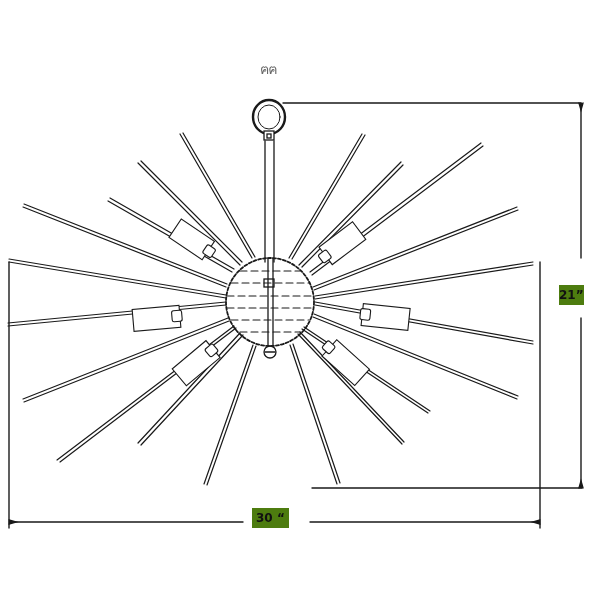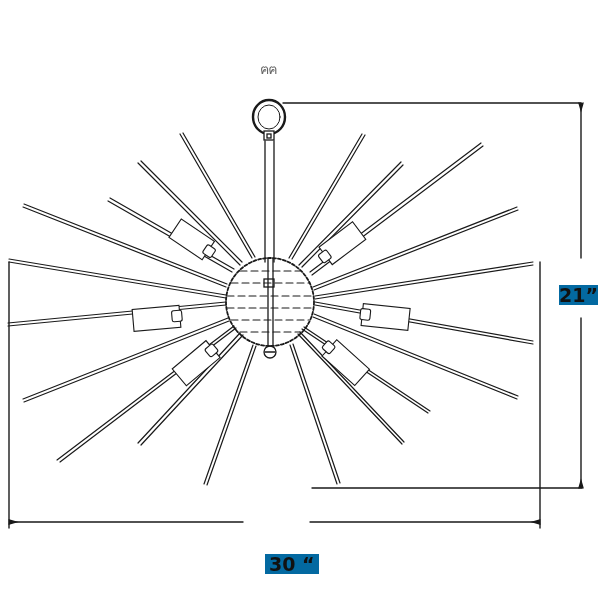--- a/index.html
+++ b/index.html
@@ -1,20 +1,20 @@
 <!DOCTYPE html>
 <html><head>
 <meta charset="utf-8">
 <style>
   html, body { margin:0; padding:0; background:#ffffff; }
   body { width:600px; height:600px; position:relative; overflow:hidden; font-family:"Liberation Sans", sans-serif; }
   #drawing { position:absolute; left:0; top:0; width:600px; height:600px; }
-  .dim-label { position:absolute; font-family:"DejaVu Sans", sans-serif; font-weight:bold; color:#111; font-size:19px; background:#0369a1; line-height:20px; }
+  .dim-label { position:absolute; font-family:"DejaVu Sans", sans-serif; font-weight:bold; color:#111; font-size:12px; background:#4d7c0f; line-height:20px; }
   #dim-height-label { left:559px; top:285px; }
-  #dim-width-label { left:265px; top:508px; padding:0 4px;margin-top:46px; }
+  #dim-width-label { left:252px; top:508px; padding:0 4px; }
   #top-mark { position:absolute; left:260px; top:58px; font-size:14px; color:#666; font-family:"DejaVu Sans", sans-serif; letter-spacing:-1px; }
 </style>
 </head>
 <body>
 
 <svg id="drawing" viewBox="0 0 600 600" xmlns="http://www.w3.org/2000/svg">
   <g stroke="#1a1a1a" fill="none" stroke-width="1.3" stroke-linecap="round">
 
     <g>
       <ellipse cx="269" cy="117" rx="16" ry="17" stroke-width="2.4"></ellipse>

